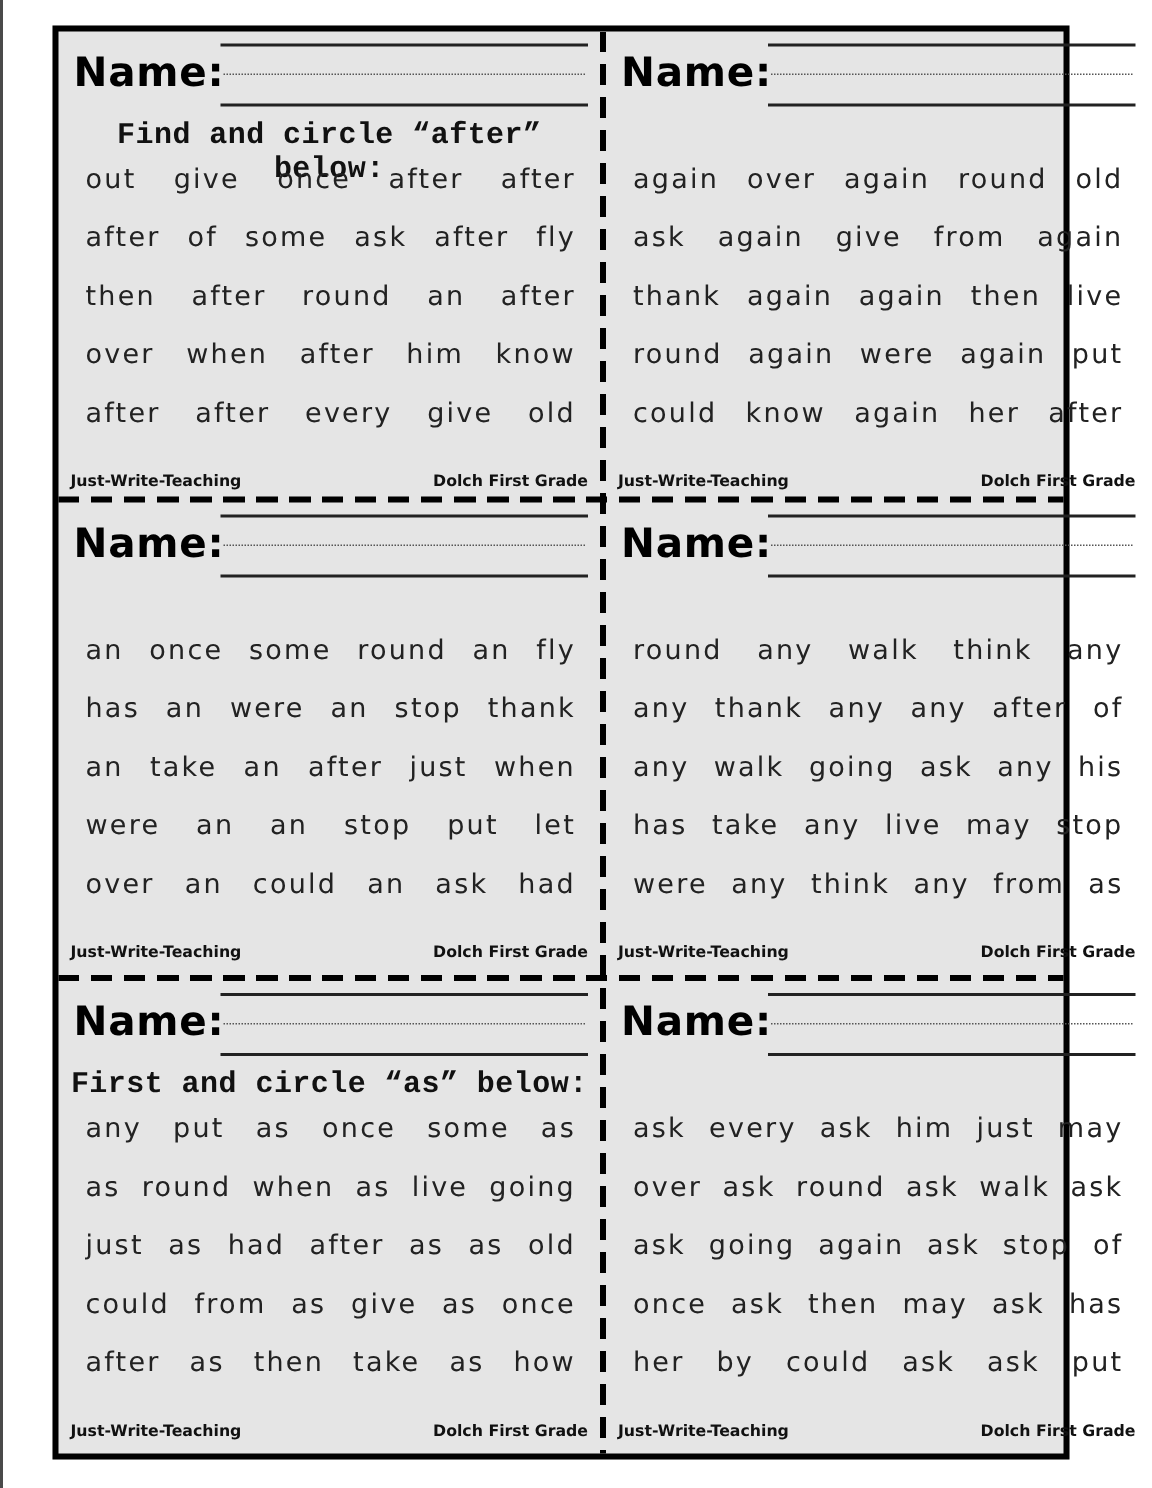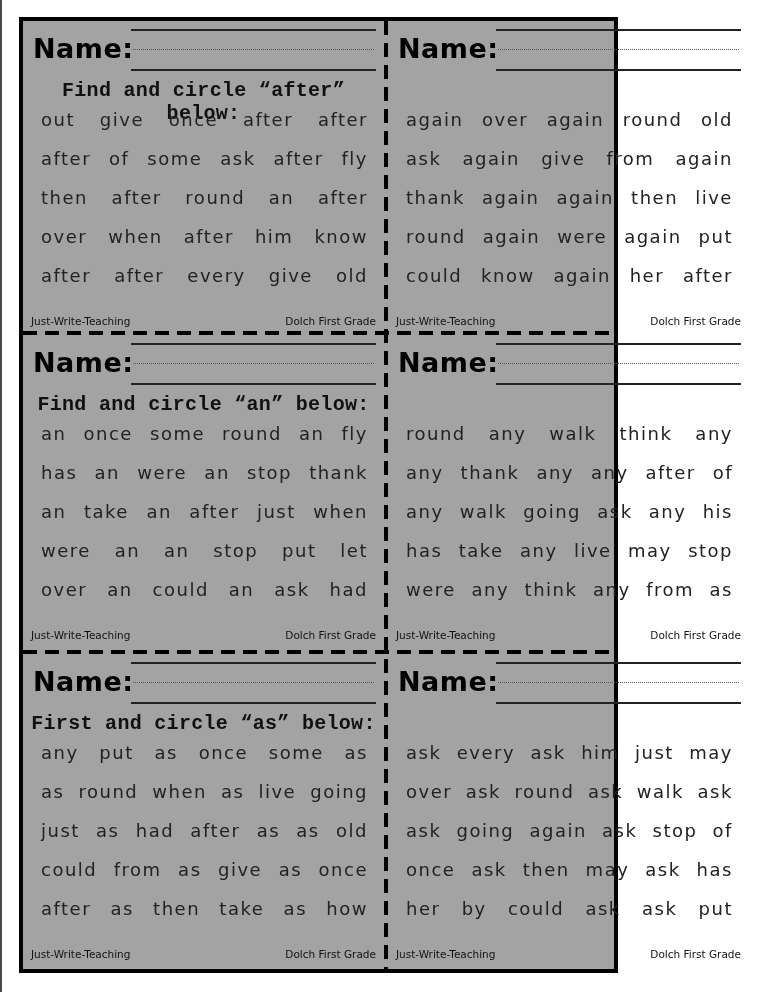--- a/index.html
+++ b/index.html
@@ -2,22 +2,22 @@
 <html><head>
   <meta charset="utf-8">
   <style>
     html, body { margin: 0; padding: 0; }
     body {
       width: 768px; height: 992px; background: #ffffff; position: relative; overflow: hidden;
       font-family: "DejaVu Sans", sans-serif; color: #1a1a1a;
     }
     .left-edge { position: absolute; left: 0; top: 0; width: 2px; height: 992px; background: #4a4a4a; }
     .sheet {
-      position: absolute; left: 19px; top: 17px; width: 599px; height: 956px;
-      border: 4px solid #000; box-sizing: border-box; background: #a3a3a3;
+      position: absolute; left: 35px; top: 17px; width: 678px; height: 956px;
+      border: 4px solid #000; box-sizing: border-box; background: #e5e5e5;
     }
     .vdiv {
       position: absolute; left: 361px; top: 0; width: 4px; height: 100%;
       background: repeating-linear-gradient(to bottom, #000 0 14px, transparent 14px 22px);
     }
     .hdiv {
       position: absolute; left: 0; width: 100%; height: 4px;
       background: repeating-linear-gradient(to right, #000 0 14px, transparent 14px 22px);
     }
     .card { position: absolute; width: 361px; height: 314px; box-sizing: border-box; }
@@ -38,21 +38,21 @@
       font-size: 20px; font-weight: bold; color: #111; letter-spacing: 0.3px; font-family: Liberation Mono, monospace;
     }
     .grid { position: absolute; left: 10px; right: 8px; top: 88px; }
     .word-row {
       display: flex; justify-content: space-between; align-items: baseline;
       height: 39px; font-size: 18px; letter-spacing: 1.5px; color: #222;
       font-family: "DejaVu Sans", sans-serif; padding: 0 8px;
     }
     .word { cursor: pointer; }
     .footer {
-      position: absolute; left: 8px; right: 8px; bottom: 8px; font-size: 10.5px; font-weight: normal; color: #111;
+      position: absolute; left: 8px; right: 8px; bottom: 8px; font-size: 10.5px; font-weight: bold; color: #111;
       display: flex; justify-content: space-between; align-items: center;
     }
   </style>
 </head>
 <body>
 
 <div class="left-edge"></div>
 
 <div class="sheet">
   <div class="vdiv"></div>
@@ -153,21 +153,20 @@
   <div class="footer">
     <span>Just-Write-Teaching</span>
     <span>Dolch First Grade</span>
   </div>
 </div>
   <div class="card" style="left:0;top:314px">
   <div class="name-row">
     <span class="name-label">Name:</span>
     <div class="name-line"></div>
   </div>
-  <div class="prompt">Find and circle “an” below:</div>
   <div class="grid">
         <div class="word-row">
           <span class="word">an</span>
           <span class="word">once</span>
           <span class="word">some</span>
           <span class="word">round</span>
           <span class="word">an</span>
           <span class="word">fly</span>
         </div>
         <div class="word-row">

